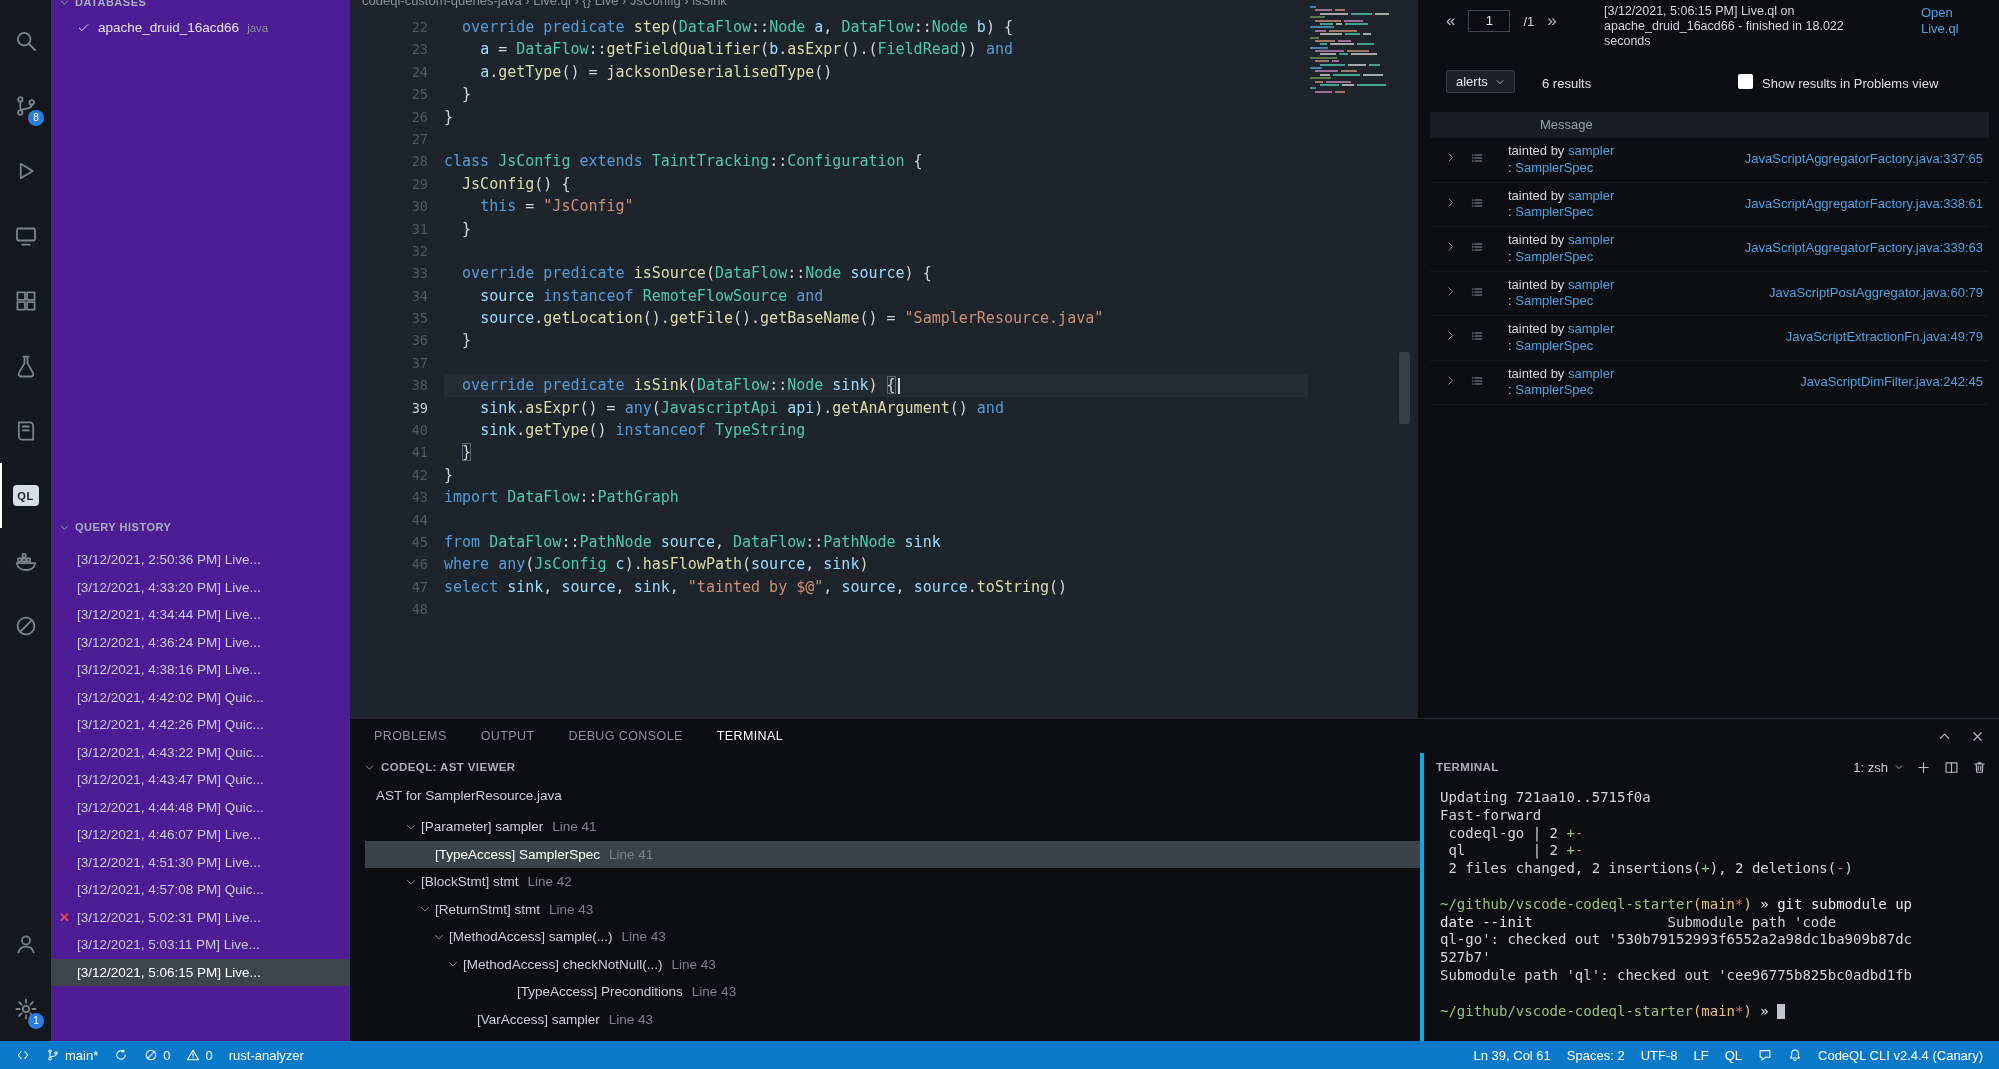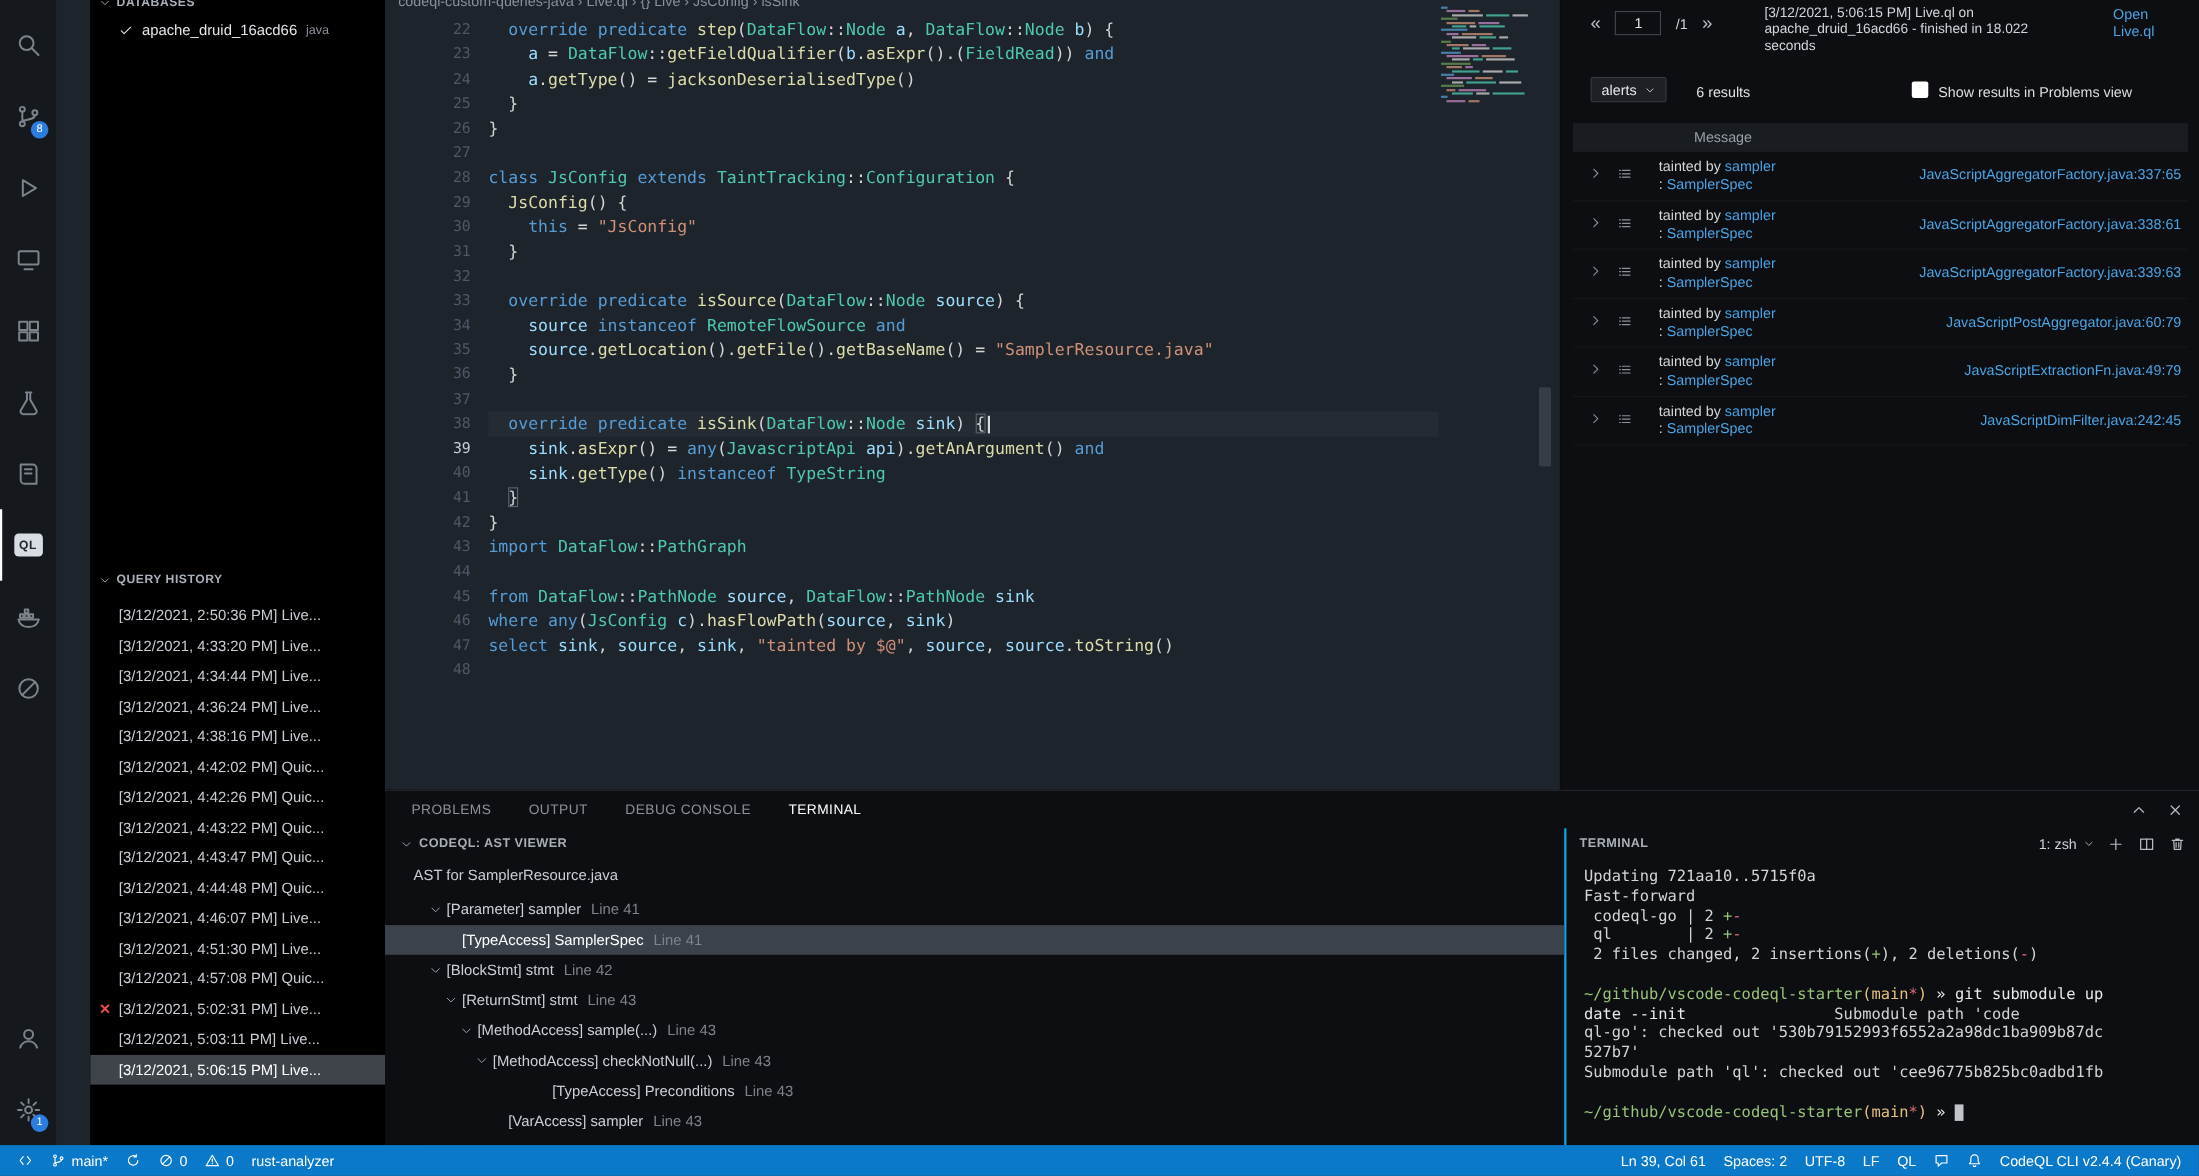--- a/index.html
+++ b/index.html
@@ -23,21 +23,21 @@
                display:flex;flex-direction:column;justify-content:space-between;z-index:5;}
   .ab-top{padding-top:8px;} 
   .ab-item{position:relative;height:65px;display:flex;align-items:center;justify-content:center;color:#7d838b;cursor:pointer;}
   .ab-item.active{color:#e8eaec;box-shadow:inset 2px 0 0 #fff;}
   .ab-badge{position:absolute;right:7px;bottom:12px;min-width:16px;height:16px;border-radius:9px;background:#2b7de0;
             color:#fff;font-size:10px;line-height:16px;text-align:center;padding:0 2px;box-sizing:border-box;}
   .ql-box{width:26px;height:21px;background:#d7dde3;color:#22262c;border-radius:4px;font-weight:bold;
           font-size:11px;display:flex;align-items:center;justify-content:center;letter-spacing:.5px;}
 
   
-  .sidebar{position:absolute;left:51px;top:0;width:299px;bottom:28px;background:#000000;overflow:hidden;border-right:1px solid #12151a;margin-left:31px;}
+  .sidebar{position:absolute;left:51px;top:0;width:299px;bottom:28px;background:#4c1d95;overflow:hidden;border-right:1px solid #12151a;}
   .sec-head{position:absolute;left:8px;display:flex;align-items:center;gap:5px;height:22px;
             font-size:11px;font-weight:bold;letter-spacing:.5px;color:#a9b1bb;}
   .db-head{top:-9px;} .qh-head{top:516px;}
   .db-item{position:absolute;top:14px;left:0;right:0;height:27px;display:flex;align-items:center;padding-left:26px;cursor:pointer;}
   .db-check{color:#e6e9ec;margin-right:8px;}
   .db-name{color:#e2e5e9;font-size:13.5px;margin-right:8px;}
   .db-lang{color:#8a9099;font-size:11.5px;}
   .qh-list{position:absolute;top:546px;left:0;right:0;}
   .qh-item{position:relative;height:27.5px;line-height:27.5px;padding-left:26px;color:#c8cdd4;font-size:13.5px;
            white-space:nowrap;cursor:pointer;}
@@ -87,25 +87,25 @@
   .res-loc{position:absolute;right:6px;top:13px;font-size:13px;}
 
   
   .panel{position:absolute;left:0;right:0;top:718px;bottom:0;background:#0c0e11;border-top:1px solid #23272d;}
   .panel-tabs{position:relative;height:34px;display:flex;align-items:center;padding-left:24px;gap:34px;}
   .ptab{font-size:12.5px;letter-spacing:.4px;color:#8b9199;cursor:pointer;white-space:nowrap;}
   .ptab.active{color:#fff;}
   .panel-actions{position:absolute;right:14px;top:0;height:34px;display:flex;align-items:center;gap:18px;color:#b6bcc2;}
   .panel-actions span{cursor:pointer;}
   .panel-body{position:absolute;top:34px;left:0;right:0;bottom:0;display:flex;}
-  .ast{width:1074px;flex:none;position:relative;border-right:2px solid #0ea5e9;box-sizing:border-box;}
+  .ast{width:1074px;flex:none;position:relative;border-right:4px solid #0ea5e9;box-sizing:border-box;}
   .ast-head{height:28px;display:flex;align-items:center;gap:6px;padding-left:14px;font-size:11.5px;font-weight:bold;
             letter-spacing:.4px;color:#a8aeb6;}
   .ast-sub{height:26px;line-height:26px;padding-left:26px;font-size:13.5px;color:#c9ced4;margin-top:2px;}
-  .ast-tree{margin-top:4px;}
+  .ast-tree{margin-top:4px;padding-left:15px;}
   .ast-row{position:relative;height:27.5px;display:flex;align-items:center;font-size:13.5px;color:#ccd0d5;cursor:pointer;}
   .ast-row.selected{background:#3c424b;color:#fff;}
   .ast-twisty{width:16px;color:#9aa0a8;display:flex;align-items:center;}
   .ast-line{color:#7d828b;margin-left:9px;}
   .term{flex:1;position:relative;}
   .term-head{height:28px;display:flex;align-items:center;padding:0 12px;gap:12px;}
   .term-title{font-size:11.5px;font-weight:bold;letter-spacing:.4px;color:#a8aeb6;}
   .term-spacer{flex:1;}
   .term-shell{display:flex;align-items:center;gap:6px;color:#ccd0d5;font-size:13px;cursor:pointer;}
   .term-act{color:#b6bcc2;cursor:pointer;}

